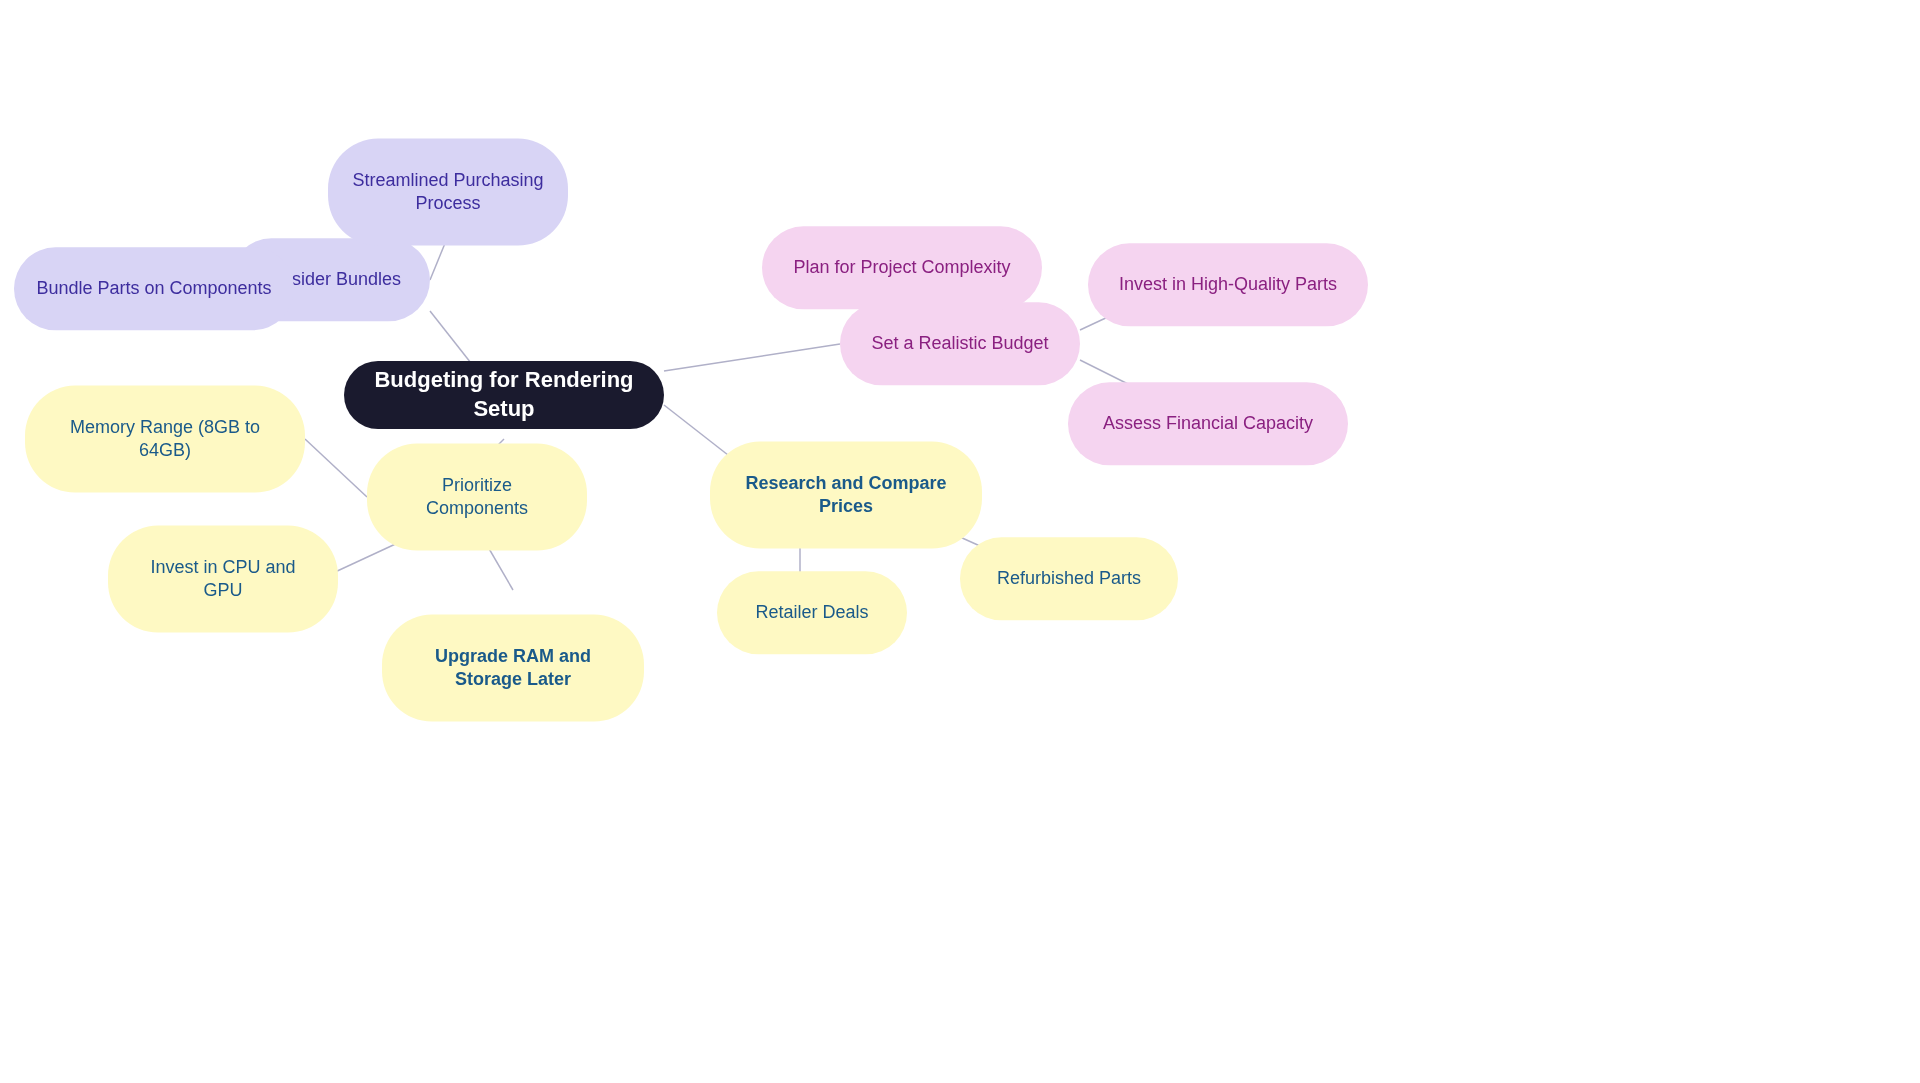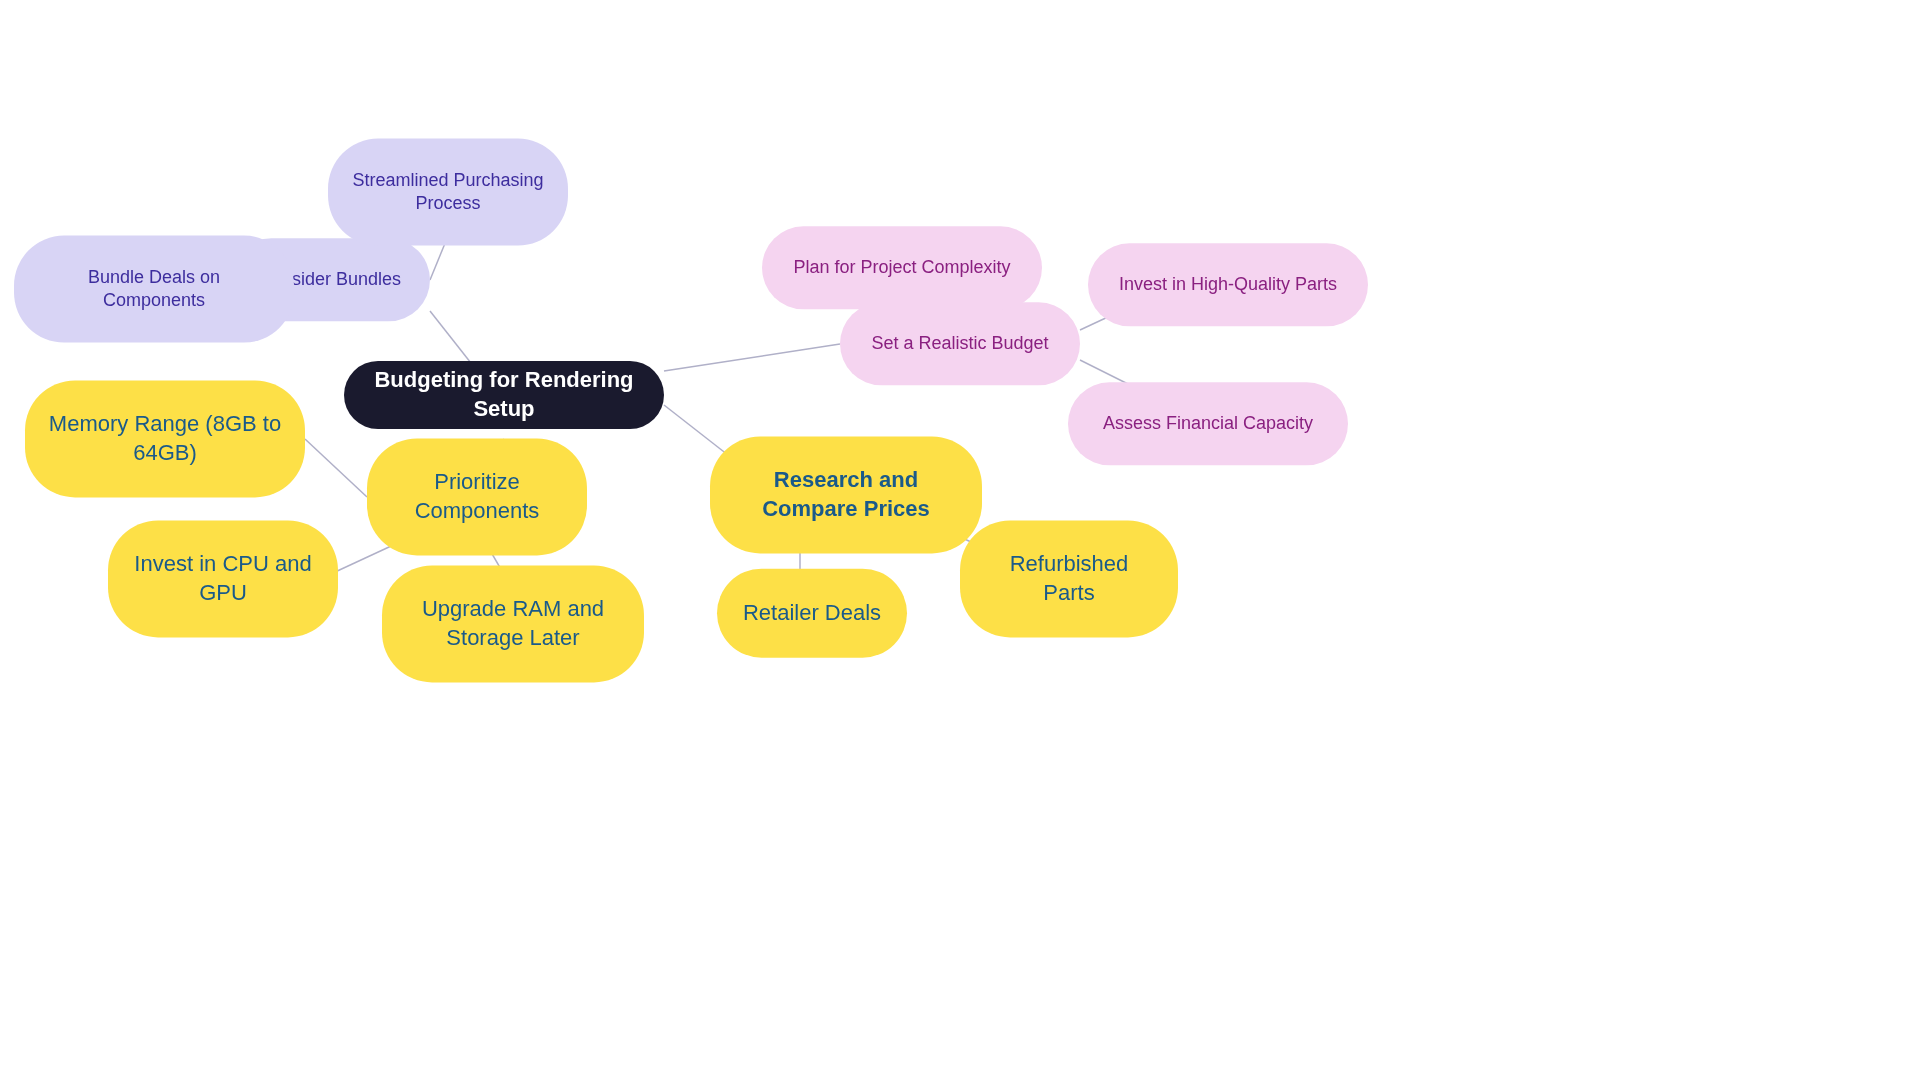--- a/index.html
+++ b/index.html
@@ -46,23 +46,23 @@
       font-size: 18px;
       font-weight: 500;
     }
     .node-pink {
       background: #f5d4f0;
       color: #8a2080;
       font-size: 18px;
       font-weight: 500;
     }
     .node-blue {
-      background: #fde047;
+      background: #fef9c3;
       color: #1a5a8a;
-      font-size: 22px;
+      font-size: 18px;
       font-weight: 500;
     }
   </style>
 </head>
 <body>
 
 <svg id="connections">
 
   <line x1="504" y1="405" x2="430" y2="311" stroke="#b0b0c8" stroke-width="1.5"></line>
 
@@ -92,29 +92,29 @@
 
   <line x1="1080" y1="360" x2="1140" y2="390" stroke="#b0b0c8" stroke-width="1.5"></line>
 </svg>
 
 <div class="node node-center" style="left: 504px; top: 371px; transform: translate(-50%, -50%);">Budgeting for Rendering Setup</div>
 
 <div class="node node-purple" style="left: 330px; top: 280px; width: 200px; transform: translate(-50%, -50%);">Consider Bundles</div>
 
 <div class="node node-purple" style="left: 448px; top: 192px; width: 240px; transform: translate(-50%, -50%);">Streamlined Purchasing Process</div>
 
-<div class="node node-purple" style="left: 154px; top: 289px; width: 280px; transform: translate(-50%, -50%);">Bundle Deals on Components</div>
+<div class="node node-purple" style="left: 154px; top: 289px; width: 280px; transform: translate(-50%, -50%);">Bundle Parts on Components</div>
 
 <div class="node node-blue" style="left: 477px; top: 497px; width: 220px; transform: translate(-50%, -50%);">Prioritize Components</div>
 
 <div class="node node-blue" style="left: 165px; top: 439px; width: 280px; transform: translate(-50%, -50%);">Memory Range (8GB to 64GB)</div>
 
 <div class="node node-blue" style="left: 223px; top: 579px; width: 230px; transform: translate(-50%, -50%);">Invest in CPU and GPU</div>
 
-<div class="node node-blue" style="left: 513px; top: 624px; width: 262px; transform: translate(-50%, -50%);">Upgrade RAM and Storage Later</div>
+<div class="node node-blue" style="left: 513px; top: 668px; width: 262px; transform: translate(-50%, -50%); font-weight: bold;">Upgrade RAM and Storage Later</div>
 
 <div class="node node-blue" style="left: 846px; top: 495px; width: 272px; transform: translate(-50%, -50%); font-weight: bold;">Research and Compare Prices</div>
 
 <div class="node node-blue" style="left: 812px; top: 613px; width: 190px; transform: translate(-50%, -50%);">Retailer Deals</div>
 
 <div class="node node-blue" style="left: 1069px; top: 579px; width: 218px; transform: translate(-50%, -50%);">Refurbished Parts</div>
 
 <div class="node node-pink" style="left: 960px; top: 344px; width: 240px; transform: translate(-50%, -50%);">Set a Realistic Budget</div>
 
 <div class="node node-pink" style="left: 902px; top: 228px; width: 280px; transform: translate(-50%, -50%); margin-top: 40px;">Plan for Project Complexity</div>

